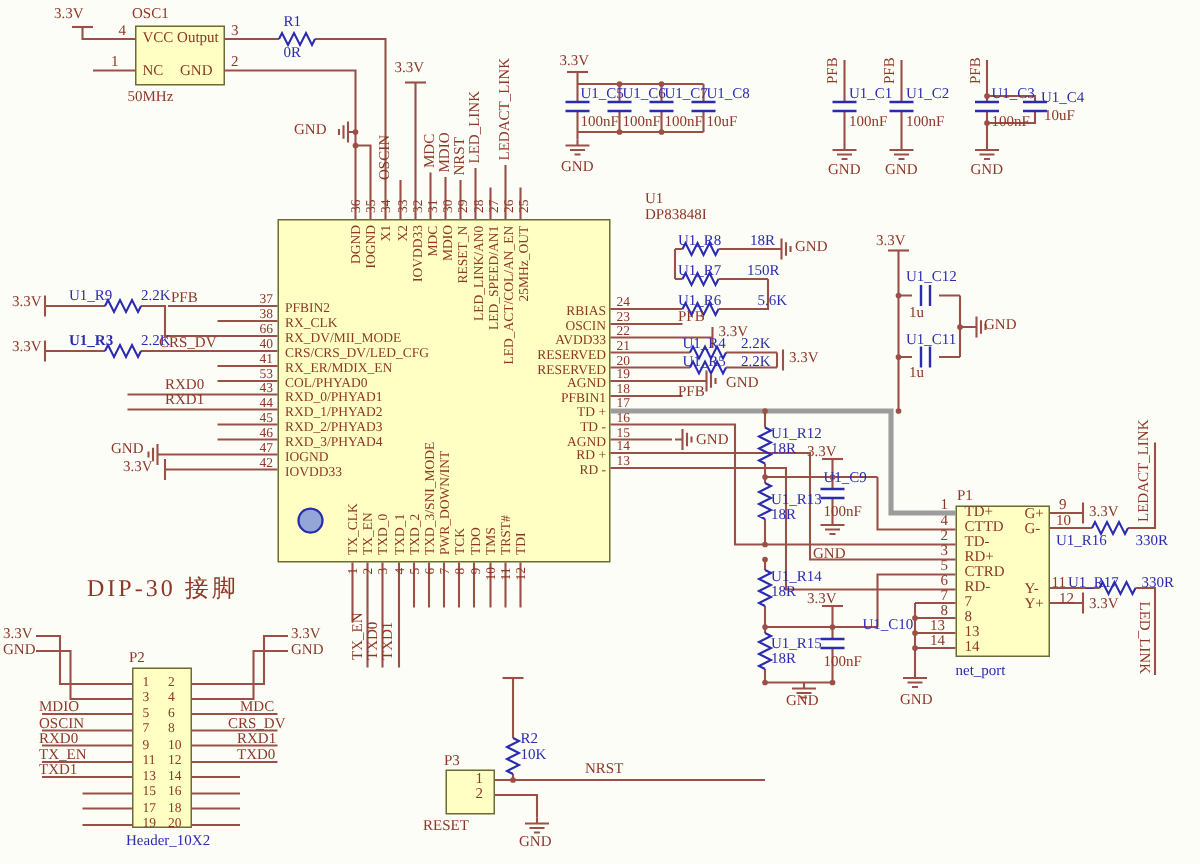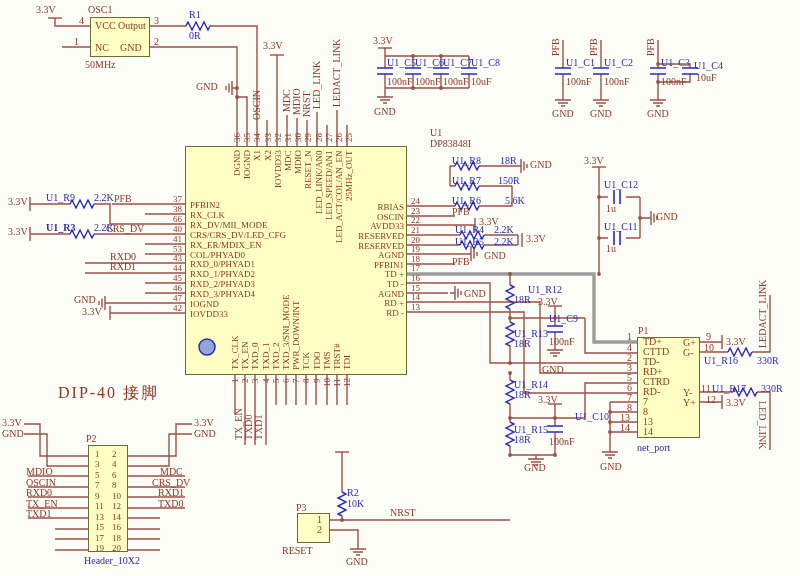--- a/index.html
+++ b/index.html
@@ -201,21 +201,21 @@
     <div class="lbl" style="left: 452px; top: 206px;">PFB</div>
     <div class="lbl" style="left: 479px; top: 216px;">3.3V</div>
     <div class="lbl b" style="left: 455px; top: 224px;">U1_R4</div>
     <div class="lbl b" style="left: 494px; top: 224px;">2.2K</div>
     <div class="lbl" style="left: 526px; top: 233px;">3.3V</div>
     <div class="lbl b" style="left: 455px; top: 236px;">U1_R5</div>
     <div class="lbl b" style="left: 494px; top: 236px;">2.2K</div>
     <div class="lbl" style="left: 484px; top: 250px;">GND</div>
     <div class="lbl" style="left: 452px; top: 256px;">PFB</div>
     <div class="lbl" style="left: 464px; top: 288px;">GND</div>
-    <div class="lbl b" style="left: 528px; top: 284px;">U1_R12</div>
+    <div class="lbl b" style="left: 514px; top: 284px;">U1_R12</div>
     <div class="lbl b" style="left: 514px; top: 294px;">18R</div>
     <div class="lbl" style="left: 538px; top: 296px;">3.3V</div>
     <div class="lbl b" style="left: 549px; top: 313px; text-align: center;">U1_C9</div>
     <div class="lbl" style="left: 549px; top: 336px;">100nF</div>
     <div class="lbl" style="left: 542px; top: 364px;">GND</div>
     <div class="lbl b" style="left: 514px; top: 328px;">U1_R13</div>
     <div class="lbl b" style="left: 514px; top: 338px;">18R</div>
     <div class="lbl b" style="left: 514px; top: 379px;">U1_R14</div>
     <div class="lbl b" style="left: 514px; top: 389px;">18R</div>
     <div class="lbl" style="left: 538px; top: 394px;">3.3V</div>
@@ -238,21 +238,21 @@
     <div class="lbl b" style="left: 46px; top: 222px; font-weight: bold;">U1_R3</div>
     <div class="lbl b" style="left: 94px; top: 222px;">2.2K</div>
     <div class="lbl" style="left: 106px; top: 223px;">CRS_DV</div>
     <div class="lbl" style="left: 110px; top: 251px;">RXD0</div>
     <div class="lbl" style="left: 110px; top: 261px;">RXD1</div>
     <div class="lbl" style="left: 74px; top: 294px;">GND</div>
     <div class="lbl" style="left: 82px; top: 306px;">3.3V</div>
     <div class="lbl vlab" style="left: 244px; top: 429px;">TX_EN</div>
     <div class="lbl vlab" style="left: 254px; top: 429px;">TXD0</div>
     <div class="lbl vlab" style="left: 264px; top: 429px;">TXD1</div>
-    <div class="lbl f16" style="left: 58px; top: 384px;">DIP-40 接脚</div>
+    <div class="lbl f16" style="left: 58px; top: 384px;">DIP-30 接脚</div>
     <div class="lbl" style="left: 638px; top: 325px;">P1</div>
     <div class="lbl" style="left: 627px; top: 331px;">1</div>
     <div class="lbl" style="left: 627px; top: 342px;">4</div>
     <div class="lbl" style="left: 627px; top: 352px;">2</div>
     <div class="lbl" style="left: 627px; top: 362px;">3</div>
     <div class="lbl" style="left: 627px; top: 372px;">5</div>
     <div class="lbl" style="left: 627px; top: 382px;">6</div>
     <div class="lbl" style="left: 627px; top: 392px;">7</div>
     <div class="lbl" style="left: 627px; top: 402px;">8</div>
     <div class="lbl" style="left: 620px; top: 412px;">13</div>

